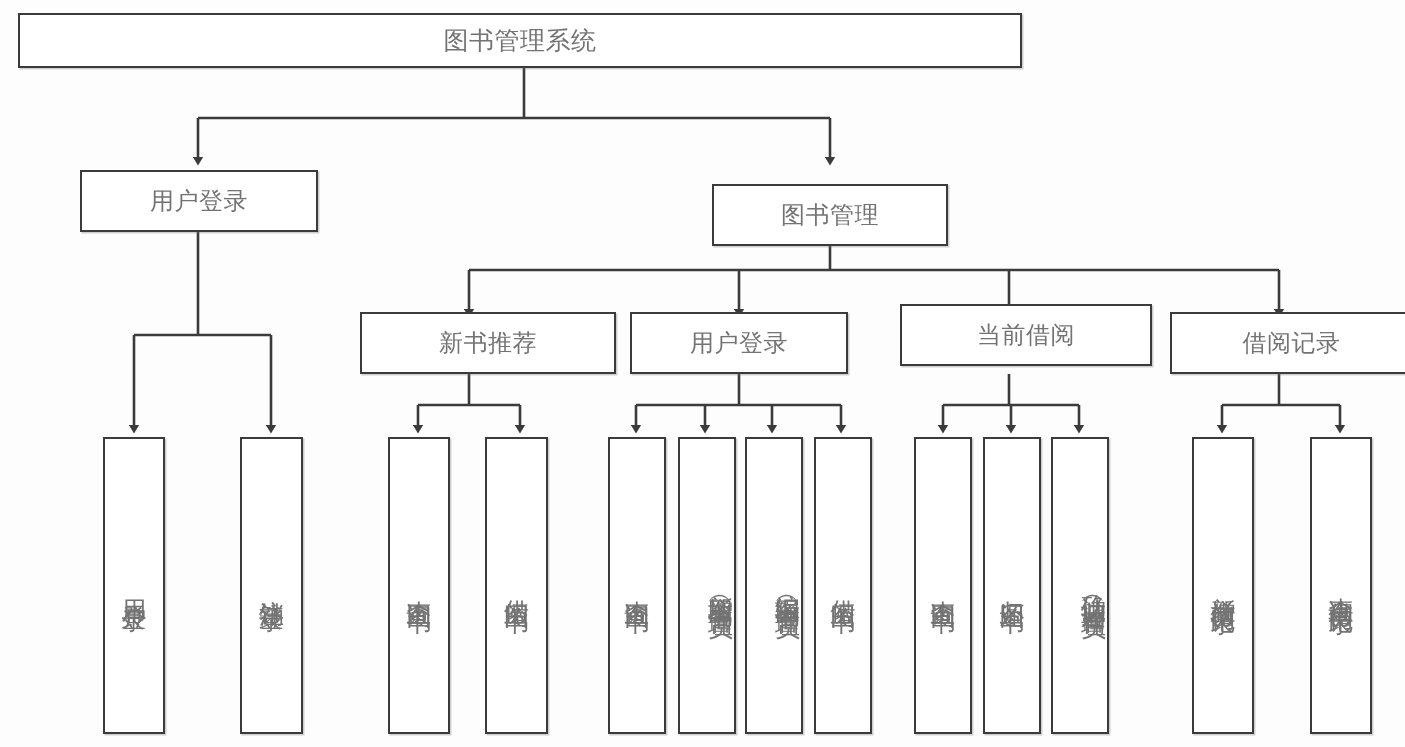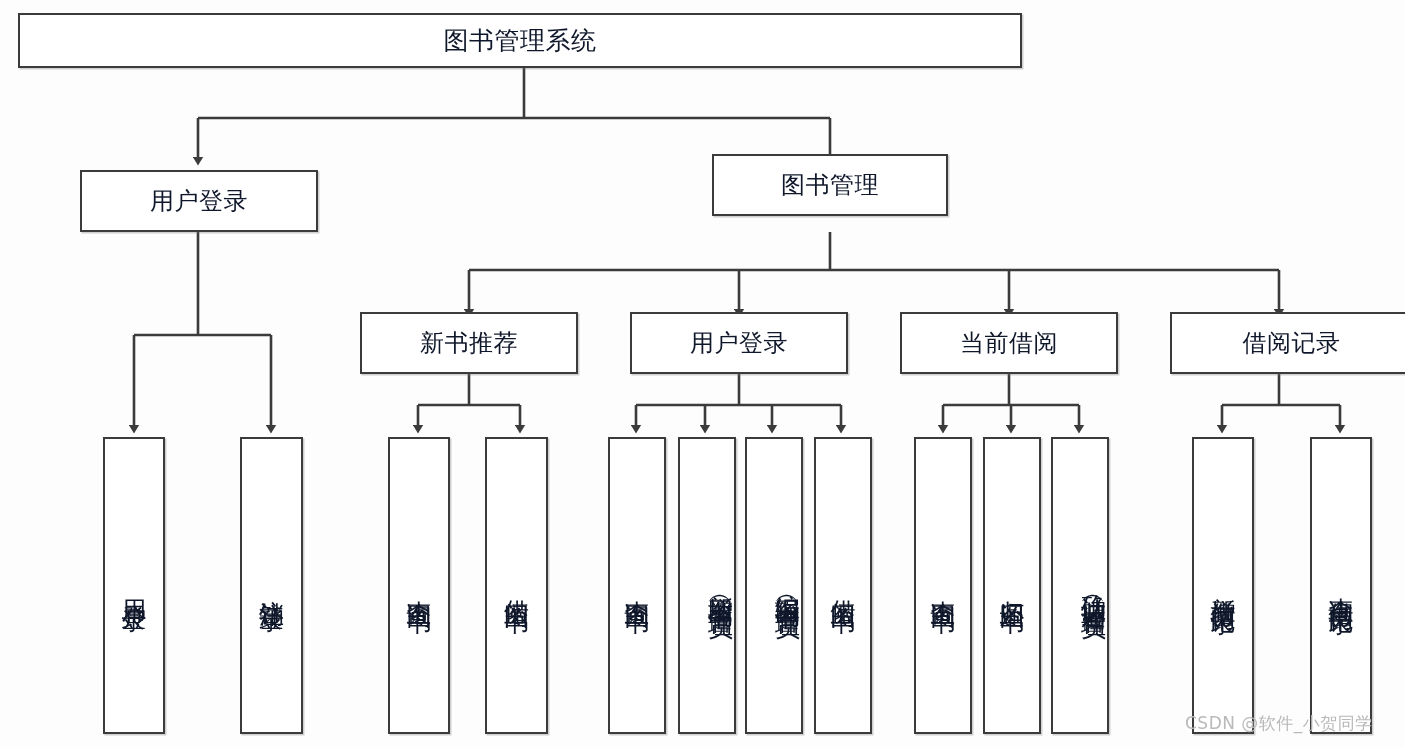--- a/index.html
+++ b/index.html
@@ -20,21 +20,21 @@
     left: 0;
     top: 0;
     width: 1405px;
     height: 747px;
   }
   .node {
     position: absolute;
     box-sizing: border-box;
     border: 2.5px solid #3b3b3b;
     background: #ffffff;
-    color: #0f172a;
+    color: #737373;
     box-shadow: 1.5px 1.5px 0 0 rgba(120,120,120,0.35);
     display: flex;
     align-items: center;
     justify-content: center;
     text-align: left;
   }
   .node-h {
     font-size: 24px;
     line-height: 1.2;
     letter-spacing: 0.5px;
@@ -118,40 +118,39 @@
       <path d="M1279,374 L1279,405"></path>
       <path d="M1222,405 L1340,405"></path>
       <path d="M1222,405 L1222,426" marker-end="url(#arrow)"></path>
       <path d="M1340,405 L1340,426" marker-end="url(#arrow)"></path>
     </g>
   </svg>
 
   <div class="node node-h node-root" style="left:18px; top:13px; width:1004px; height:55px;">图书管理系统</div>
 
   <div class="node node-h" style="left:80px; top:170px; width:238px; height:62px;">用户登录</div>
-  <div class="node node-h" style="left:712px; top:154px; width:236px; height:62px;">图书管理</div>
+  <div class="node node-h" style="left:712px; top:184px; width:236px; height:62px;">图书管理</div>
 
-  <div class="node node-h" style="left:360px; top:312px; width:218px; height:62px;">新书推荐</div>
+  <div class="node node-h" style="left:360px; top:312px; width:256px; height:62px;">新书推荐</div>
   <div class="node node-h" style="left:630px; top:312px; width:218px; height:62px;">用户登录</div>
-  <div class="node node-h" style="left:900px; top:312px; width:218px; height:62px;">当前借阅</div>
+  <div class="node node-h" style="left:900px; top:304px; width:252px; height:62px;">当前借阅</div>
   <div class="node node-h" style="left:1170px; top:312px; width:243px; height:62px;">借阅记录</div>
 
   <div class="node node-v short" style="left:103px; top:437px; width:62px; height:297px;">用户登录</div>
   <div class="node node-v short" style="left:240px; top:437px; width:63px; height:297px;">注销登录</div>
 
   <div class="node node-v short" style="left:388px; top:437px; width:62px; height:297px;">查询图书</div>
   <div class="node node-v short" style="left:485px; top:437px; width:63px; height:297px;">借阅图书</div>
 
   <div class="node node-v short" style="left:608px; top:437px; width:58px; height:297px;">查询图书</div>
   <div class="node node-v" style="left:678px; top:437px; width:58px; height:297px;">新增图书（管理员）</div>
   <div class="node node-v" style="left:745px; top:437px; width:58px; height:297px;">编辑图书（管理员）</div>
   <div class="node node-v short" style="left:814px; top:437px; width:58px; height:297px;">借阅图书</div>
 
   <div class="node node-v short" style="left:914px; top:437px; width:58px; height:297px;">查询图书</div>
   <div class="node node-v short" style="left:983px; top:437px; width:58px; height:297px;">归还图书</div>
   <div class="node node-v" style="left:1051px; top:437px; width:58px; height:297px;">确认归还（管理员）</div>
 
   <div class="node node-v short" style="left:1192px; top:437px; width:62px; height:297px;">新增借阅记录</div>
   <div class="node node-v short" style="left:1310px; top:437px; width:62px; height:297px;">查询借阅记录</div>
 
-  <div class="watermark">CSDN @软件_小贺同学</div>
 
 </div>
 
 </body></html>

